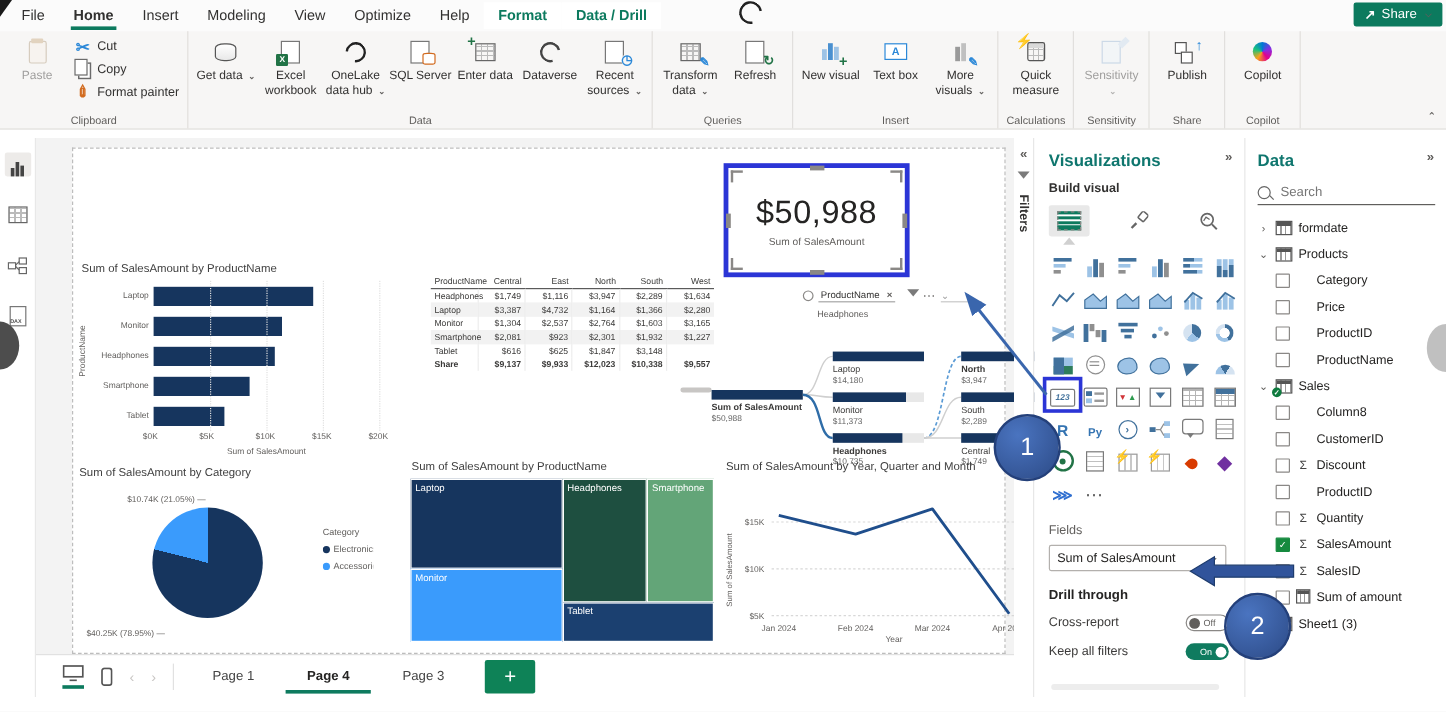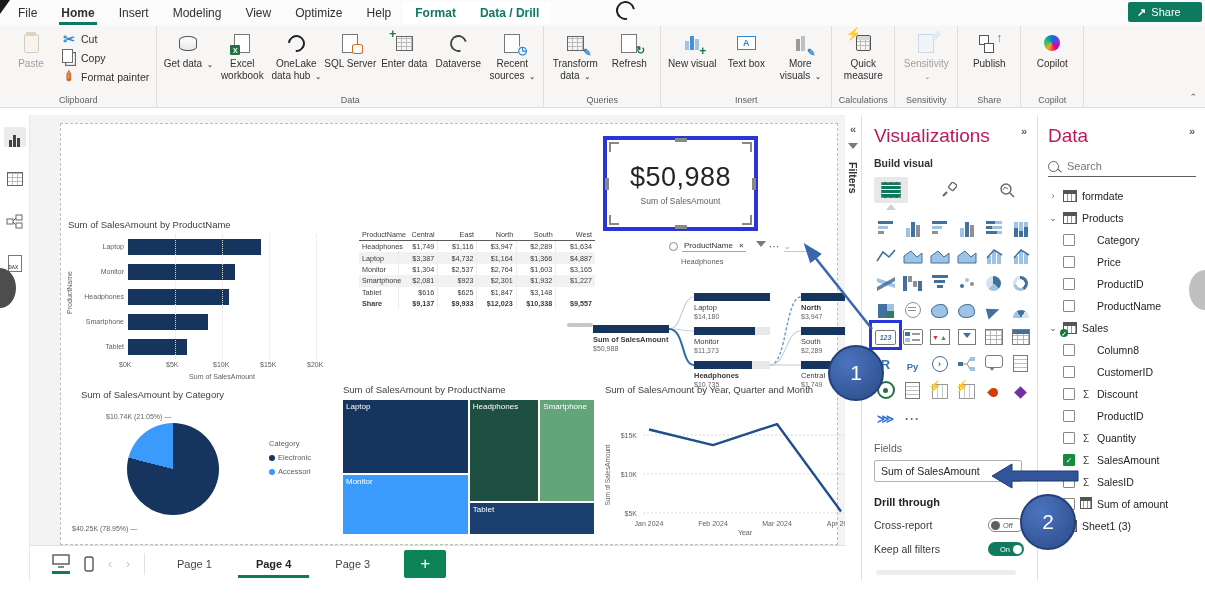--- a/index.html
+++ b/index.html
@@ -95,21 +95,21 @@
   .pdivider{width:1px;height:22px;background:#e1e1e1;margin:0 10px 0 14px}
   .ptab{padding:8px 22px;font-size:11px;color:#444;cursor:pointer;position:relative;white-space:nowrap}
   .ptab.active{font-weight:700;color:#252423}
   .ptab.active:after{content:"";position:absolute;left:4px;right:4px;bottom:0;height:3px;background:#0e7b5f}
   #page-add{width:42px;height:28px;background:#0e8257;color:#fff;font-size:17px;display:flex;align-items:center;justify-content:center;border-radius:2px;margin-left:12px;cursor:pointer}
   
   #filters-strip{position:absolute;left:845px;top:115px;width:17px;height:466px;background:#fff;border-right:1px solid #e1e1e1;display:flex;flex-direction:column;align-items:center;padding-top:8px;gap:8px;box-sizing:border-box}
   #filters-label{writing-mode:vertical-rl;font-size:10.5px;font-weight:700;color:#323130}
   
   #vis-panel{position:absolute;left:862px;top:115px;width:176px;height:466px;background:#fff;border-right:1px solid #e1e1e1;box-sizing:border-box;padding:10px 0 0 12px}
-  .ptitle{font-size:19px;font-weight:400;color:#be185d}
+  .ptitle{font-size:14px;font-weight:700;color:#0f766e}
   .pchev{position:absolute;right:10px;top:10px;font-size:11px;color:#605e5c;cursor:pointer}
   #build-label{font-size:10.5px;font-weight:700;color:#323130;margin-top:10px}
   #vis-tabs{display:flex;gap:24px;margin-top:8px;align-items:center}
   .vtab{width:34px;height:26px;display:flex;align-items:center;justify-content:center;cursor:pointer;border-radius:2px;position:relative}
   .vtab.active{background:#e8e8e8}
   .vtab.active:after{content:"";position:absolute;left:12px;bottom:-7px;border:5px solid transparent;border-bottom:6px solid #d0d0d0}
   #vis-gallery{display:flex;flex-wrap:wrap;width:168px;margin-top:14px;row-gap:7px;column-gap:4px}
   .vi{width:23px;height:20px;display:flex;align-items:flex-end;justify-content:center;gap:1px;cursor:pointer;position:relative}
   .vi s{display:block}
   .vi.hl{outline:3.5px solid #2b35d6;outline-offset:2px}
@@ -448,21 +448,21 @@
                 <td class="num">$3,947</td>
                 <td class="num">$2,289</td>
                 <td class="num">$1,634</td>
               </tr>
               <tr>
                 <td>Laptop</td>
                 <td class="num">$3,387</td>
                 <td class="num">$4,732</td>
                 <td class="num">$1,164</td>
                 <td class="num">$1,366</td>
-                <td class="num">$4,887</td>
+                <td class="num">$2,280</td>
               </tr>
               <tr>
                 <td>Monitor</td>
                 <td class="num">$1,304</td>
                 <td class="num">$2,537</td>
                 <td class="num">$2,764</td>
                 <td class="num">$1,603</td>
                 <td class="num">$3,165</td>
               </tr>
               <tr>
@@ -567,21 +567,21 @@
             <div class="dnode" style="left: 212px; top: 124px; width: 66px;">
               <div class="dbar">
                 <i class="dfill" style="width: 90%;"></i>
               </div>
               <div class="dlab">Central<br><span class="dval">$1,749</span></div>
             </div>
           </div>
       </div>
 
       <div id="v-pie">
-        <div class="vtitle" style="margin-left:15px;margin-top:2px">Sum of SalesAmount by Category</div>
+        <div class="vtitle" style="margin-left:0;margin-top:2px">Sum of SalesAmount by Category</div>
         <div id="pie-disc" style="background: conic-gradient(from -75.78deg, rgb(58, 155, 252) 0deg, rgb(58, 155, 252) 75.78deg, rgb(22, 53, 94) 75.78deg, rgb(22, 53, 94) 360deg);"></div>
         <div class="plab" id="pie-lab1" style="left:40px;top:26px">$10.74K (21.05%) —</div>
         <div class="plab" id="pie-lab2" style="left:6px;top:138px">$40.25K (78.95%) —</div>
         <div id="pie-legend">
           <div>Category</div>
           <div id="pie-legend-items">
               <div class="litem">
                 <i class="ldot" style="background: rgb(22, 53, 94);"></i>
                 <span>Electronics</span>
               </div>

